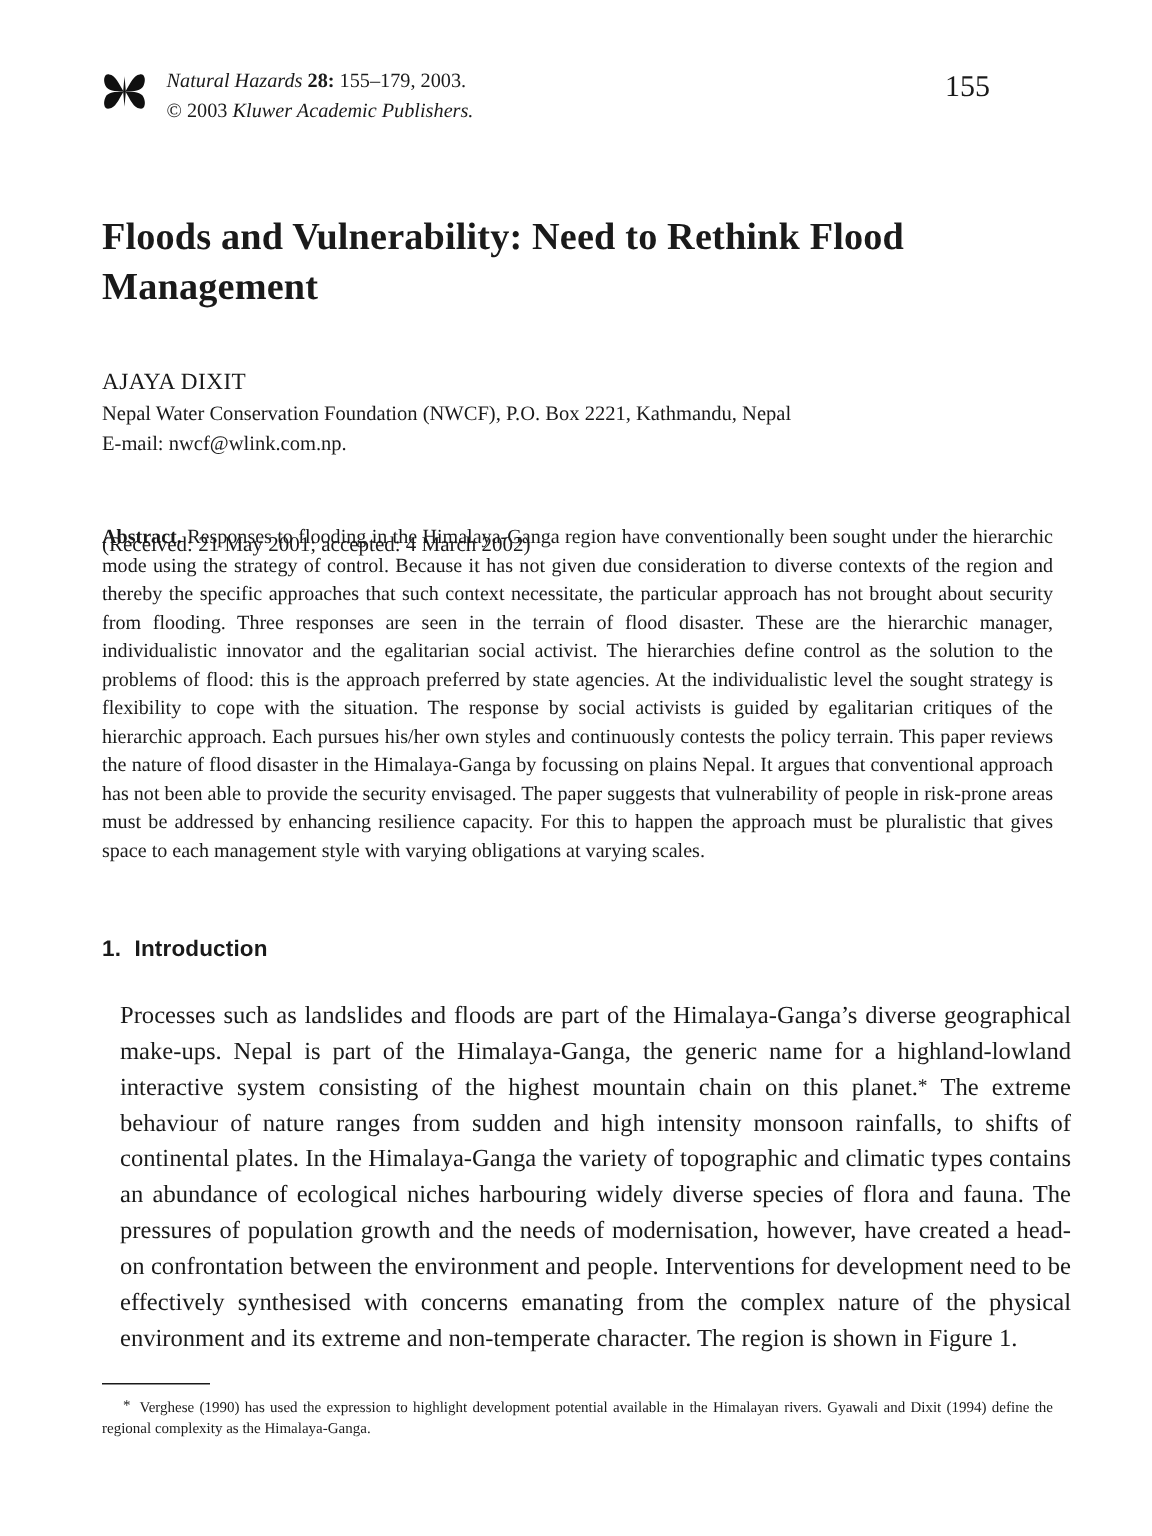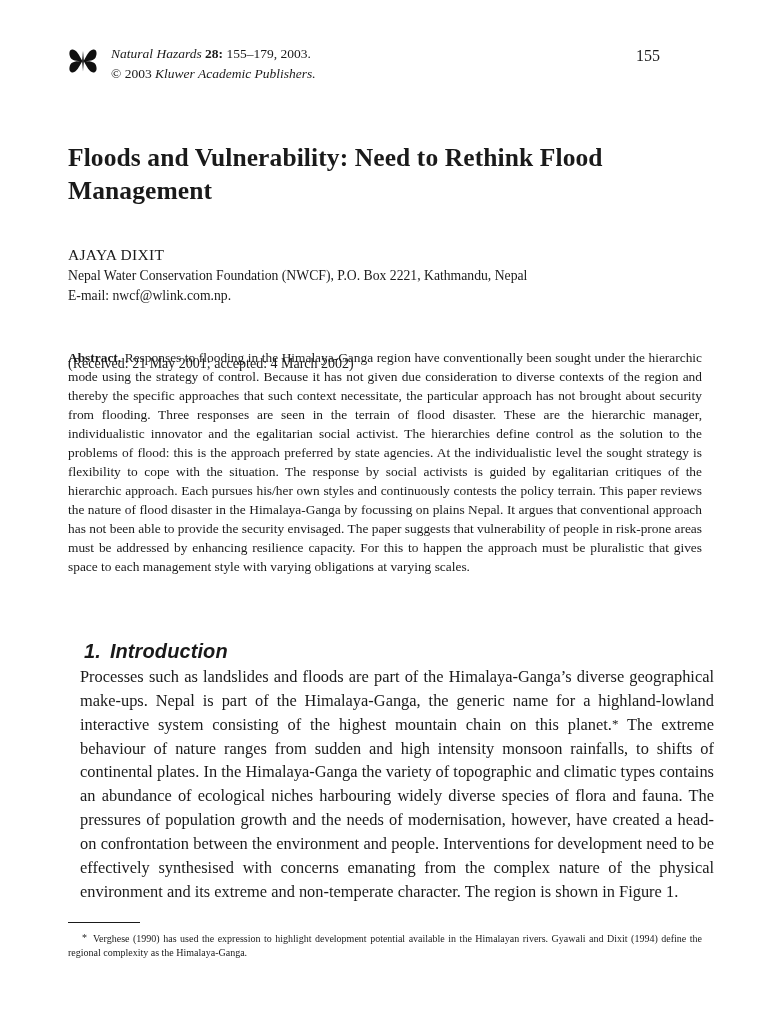--- a/index.html
+++ b/index.html
@@ -61,21 +61,21 @@
   .journal-pages {
     font-style: normal;
   }
   .copyright-mark {
     font-style: normal;
   }
   .publisher-name {
     font-style: italic;
   }
   .page-number {
-    font-size: 16px;
+    font-size: 20px;
     line-height: 1.2;
     padding-top: 2px;
   }
 
   
   .article-title {
     position: absolute;
     left: 68px;
     top: 141px;
     width: 620px;
@@ -127,26 +127,25 @@
   }
   .abstract-label {
     font-weight: bold;
   }
 
   
   .section-heading {
     position: absolute;
     left: 68px;
     top: 624px;
-    margin: 16px;
+    margin: 0;
     font-family: "Liberation Sans", "DejaVu Sans", sans-serif;
-    font-size: 20px;
+    font-size: 15px;
     font-weight: bold;
     letter-spacing: 0.1px;
-    font-style: italic;
   }
   .section-heading .sec-num {
     margin-right: 9px;
   }
 
   
   .body-text {
     position: absolute;
     left: 68px;
     top: 653px;

